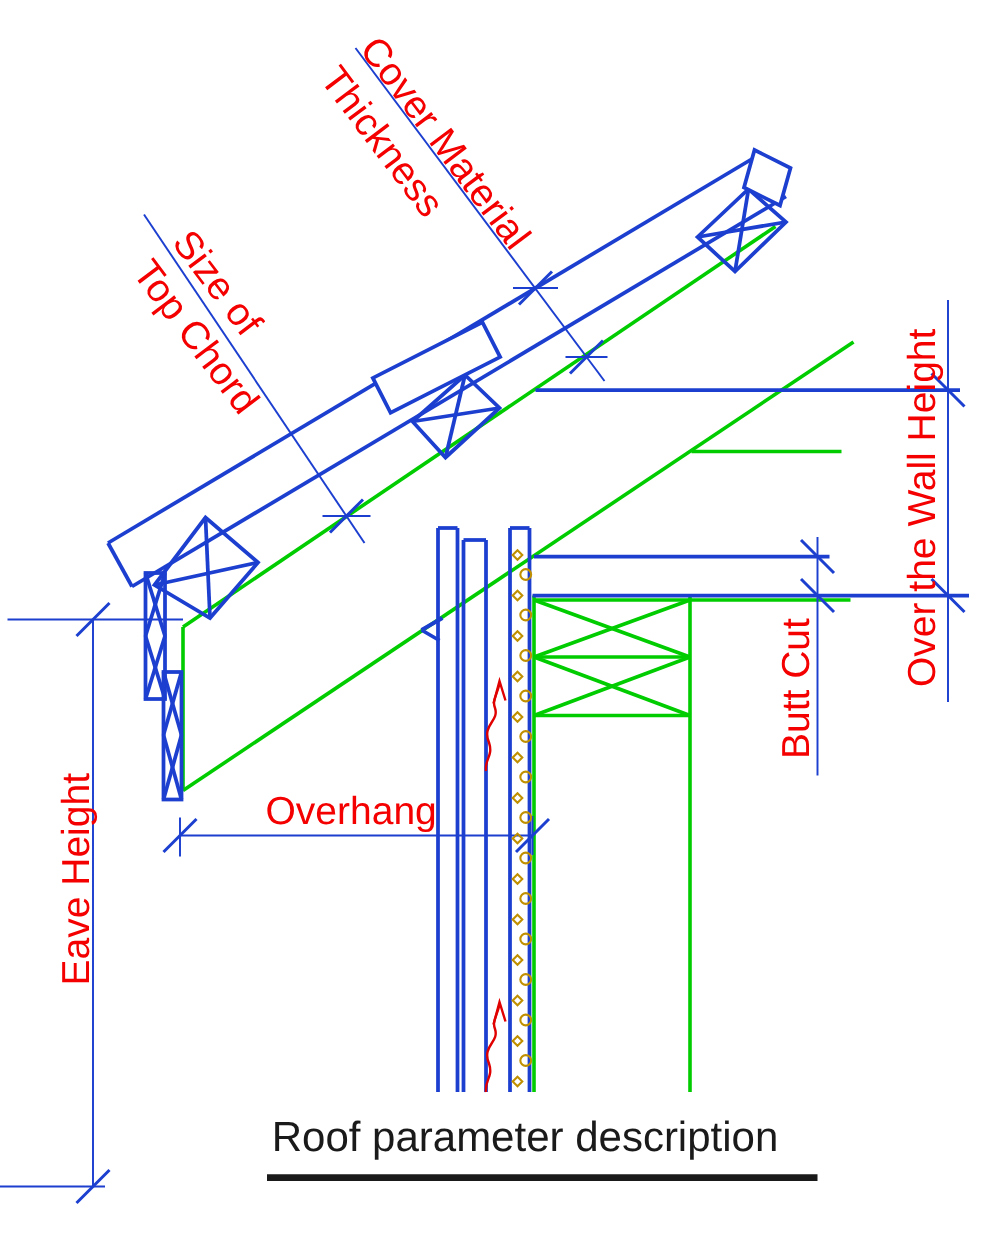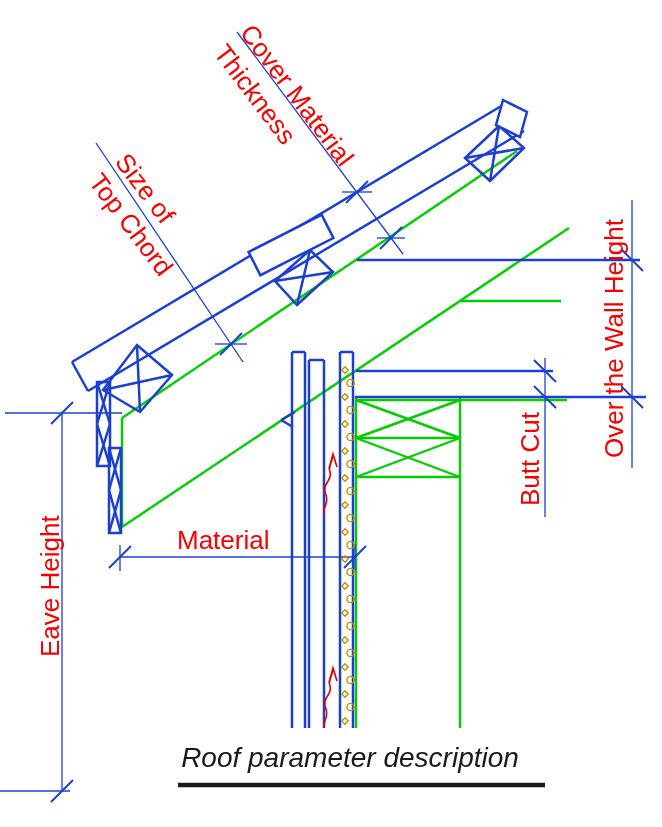--- a/index.html
+++ b/index.html
@@ -5,21 +5,21 @@
   html,body{margin:0;padding:0;background:#ffffff;}
   #canvas{position:relative;width:662px;height:827px;background:#fff;overflow:hidden;
           font-family:"Liberation Sans",sans-serif;}
   #drawing{position:absolute;left:0;top:0;}
   .lbl{position:absolute;color:#f40000;font-size:26px;line-height:33px;white-space:nowrap;
        transform-origin:0 0;font-family:"Liberation Sans",sans-serif;}
   .rot53{transform:rotate(53deg);}
   .rotccw{transform:rotate(-90deg);}
   #title{position:absolute;left:140px;top:742px;width:420px;text-align:center;
          color:#1a1a1a;font-size:28px;
-         text-shadow:-1px -1px 0 #fff,1px -1px 0 #fff,-1px 1px 0 #fff,1px 1px 0 #fff,0 0 5px #fff;font-style:italic;}
+         text-shadow:-1px -1px 0 #fff,1px -1px 0 #fff,-1px 1px 0 #fff,1px 1px 0 #fff,0 0 5px #fff;}
 </style>
 </head>
 <body>
 
 <div id="canvas">
 
   <svg id="drawing" width="662" height="827" viewBox="0 0 662 827">
 
     <g fill="none" stroke-width="2.4" stroke="#00cc00">
       <line x1="122" y1="418" x2="517" y2="151"></line>
@@ -183,16 +183,16 @@
     <div>Size of</div>
     <div>Top Chord</div>
   </div>
 
   <div class="lbl rotccw" style="left:598px;top:458px;">Over the Wall Height</div>
 
   <div class="lbl rotccw" style="left:514px;top:506px;">Butt Cut</div>
 
   <div class="lbl rotccw" style="left:34px;top:657px;">Eave Height</div>
 
-  <div class="lbl" style="left:177px;top:524px;">Material</div>
+  <div class="lbl" style="left:177px;top:524px;">Overhang</div>
 
   <div id="title">Roof parameter description</div>
 </div>
 
 </body></html>

